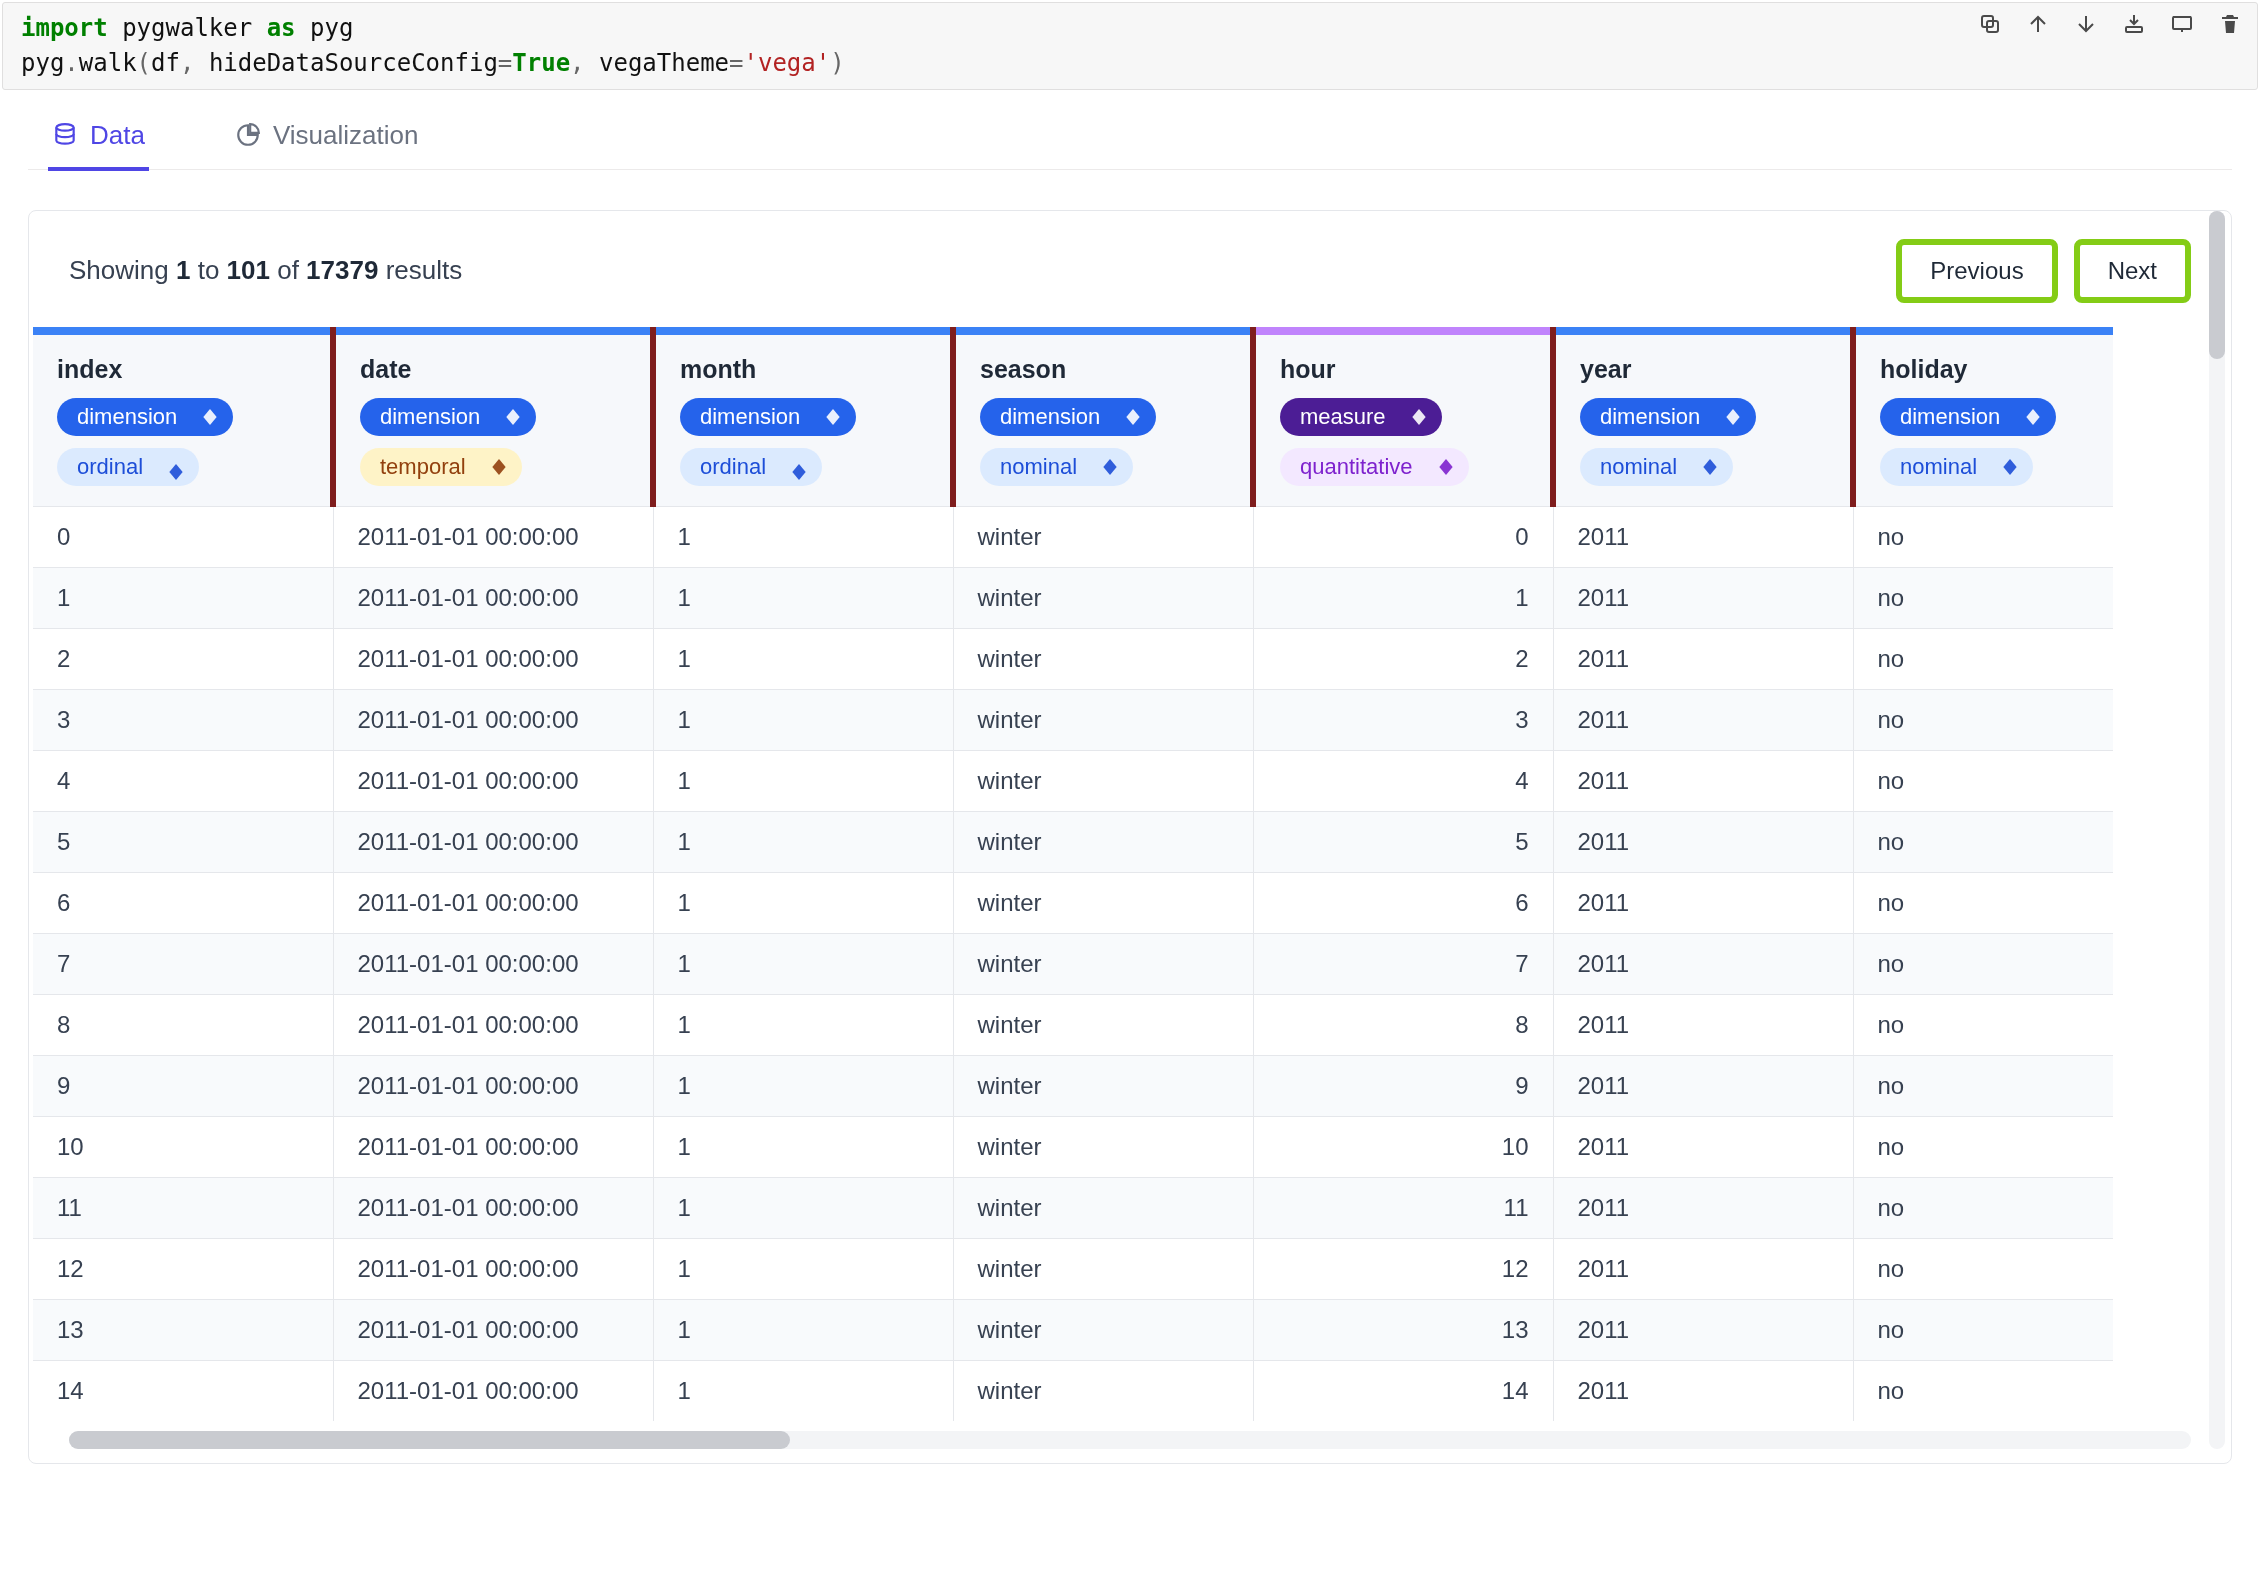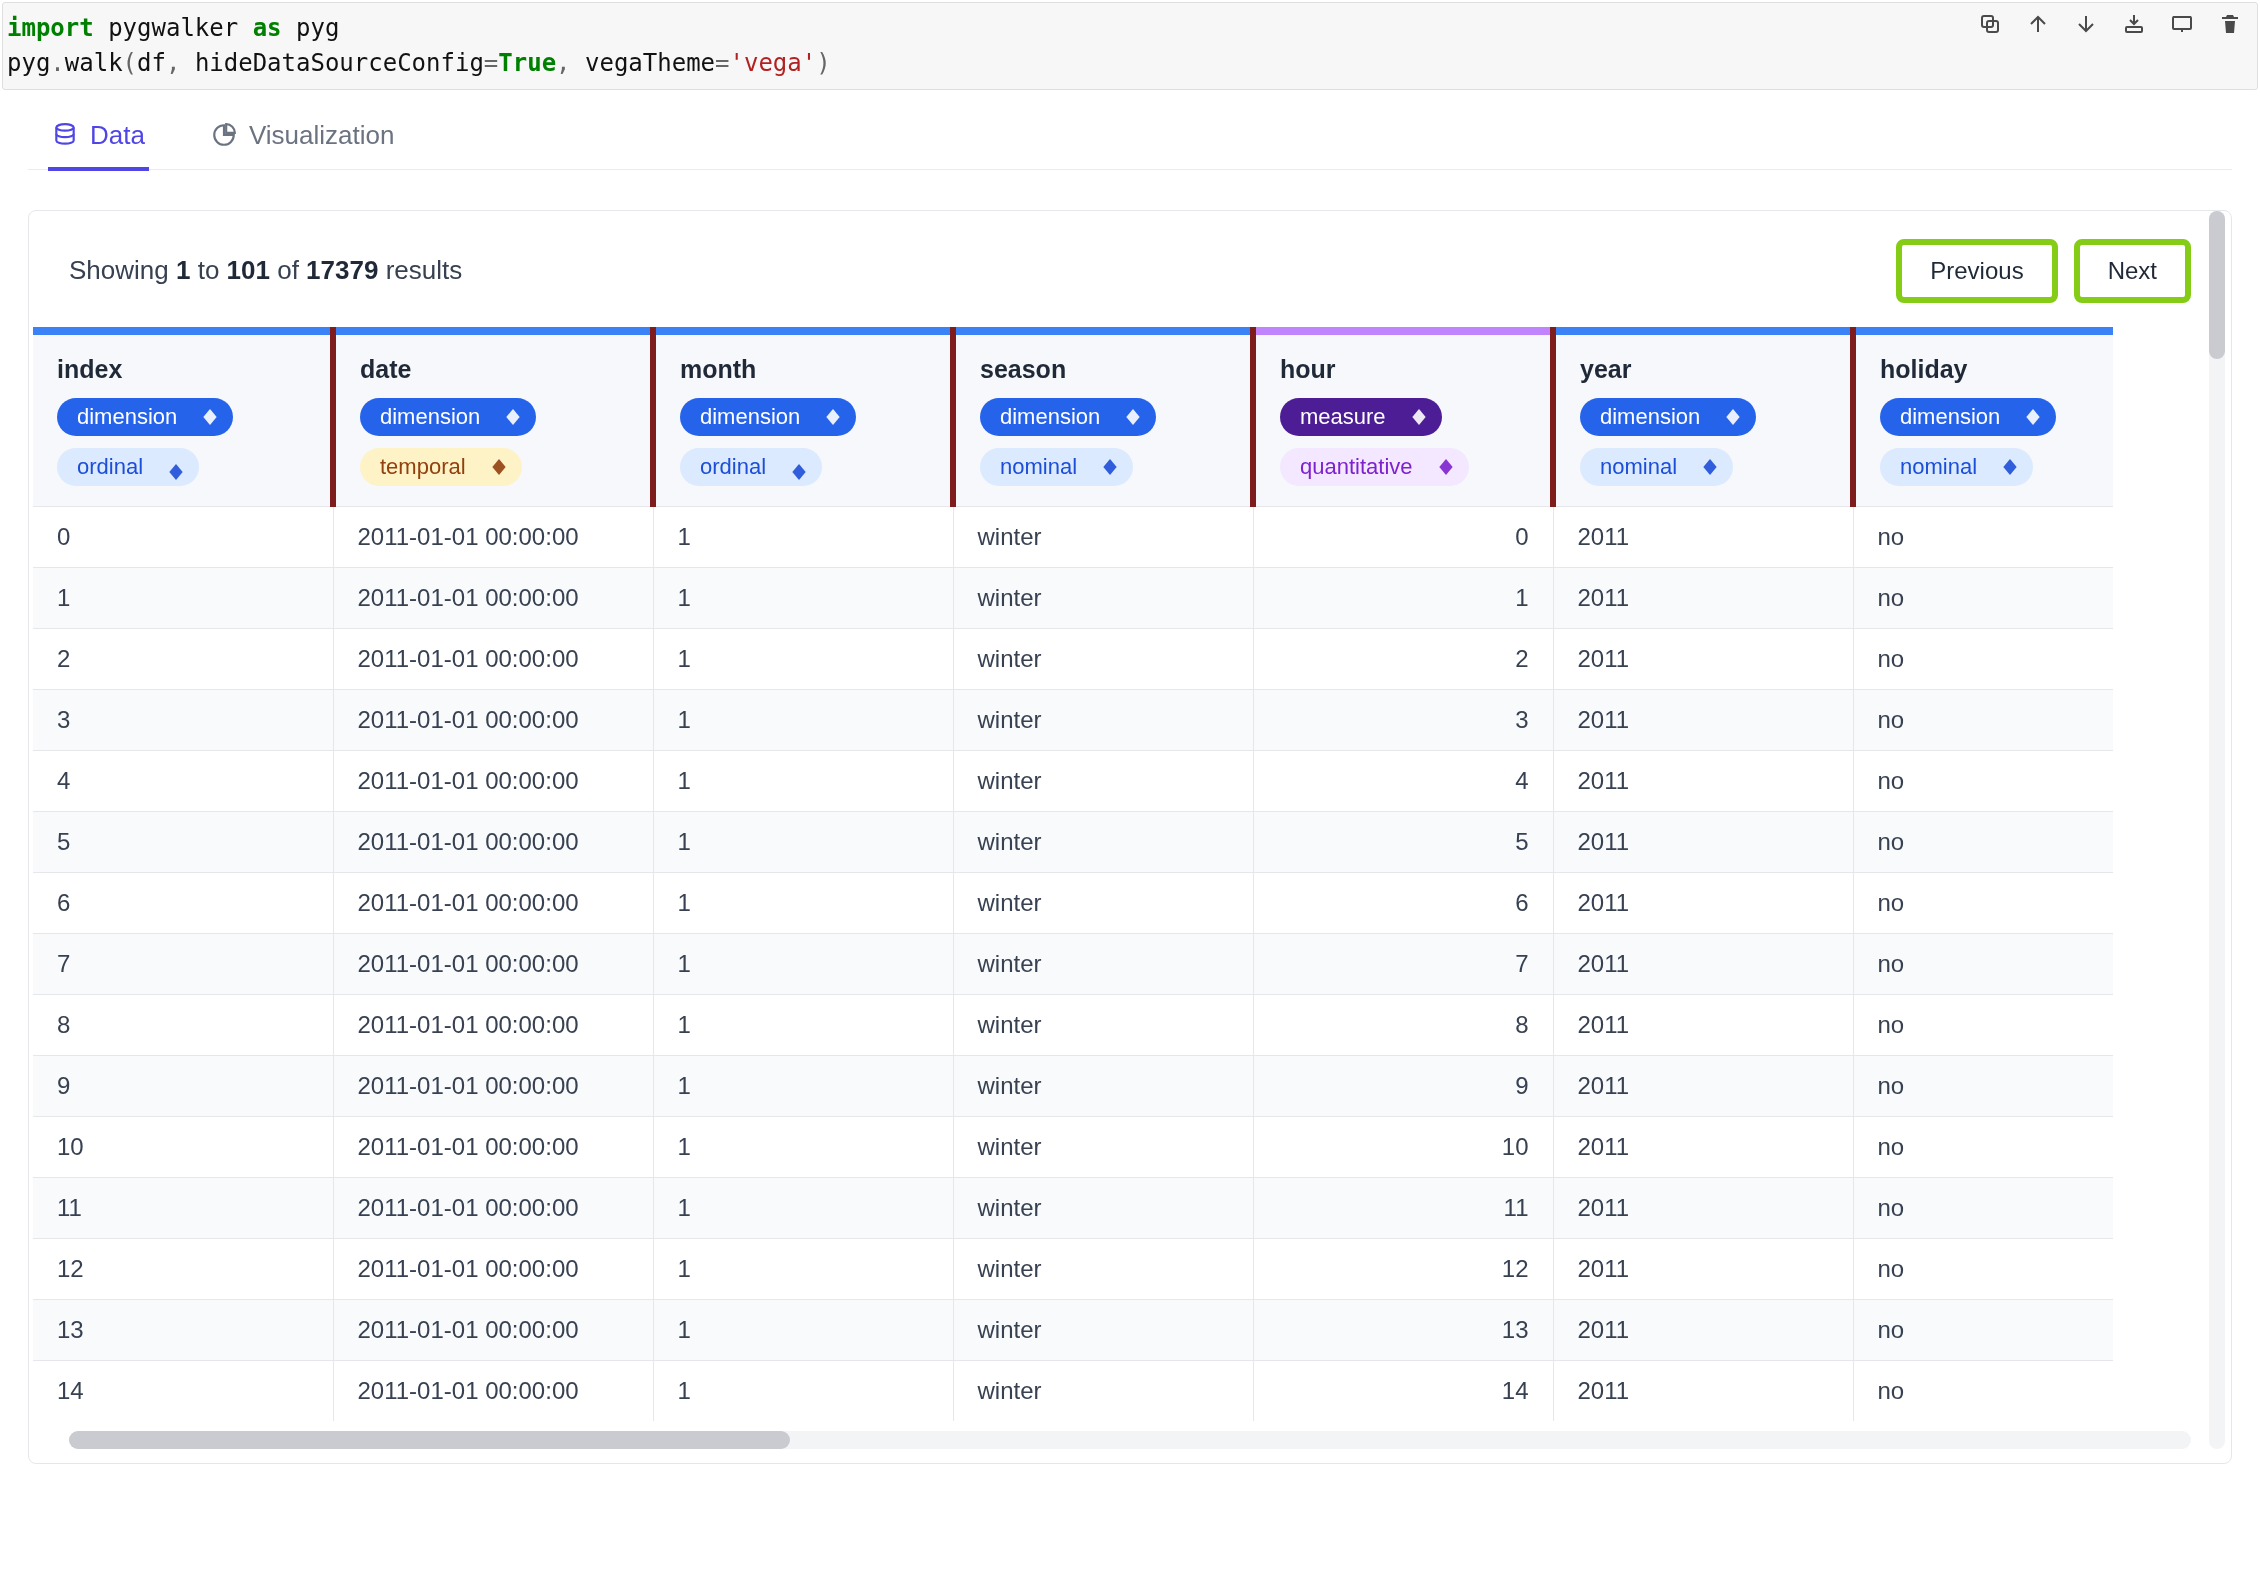--- a/index.html
+++ b/index.html
@@ -9,21 +9,21 @@
     font-family: -apple-system, BlinkMacSystemFont, "Segoe UI", Helvetica, Arial, sans-serif;
     font-size: 14px;
     color: #1f2937;
     background: #fff;
     width: 2260px;
   }
   .code-cell {
     border: 1px solid #e0dfdf;
     background: #f7f7f7;
     border-radius: 3px;
-    padding: 8px 4px;
+    padding: 8px 18px;
     font-family: "Menlo","Consolas","DejaVu Sans Mono",monospace;
     font-size: 24px;
     line-height: 1.45;
     position: relative;
     margin: 2px 2px 0 2px;
   }
   .code-cell .tok-kw { color: #008000; font-weight: bold; }
   .code-cell .tok-id { color: #111; }
   .code-cell .tok-dot { color: #666; }
   .code-cell .tok-fn { color: #111; }
@@ -46,21 +46,21 @@
     align-items: center;
     justify-content: center;
     cursor: pointer;
     color: #4a4a4a;
   }
   .output-area {
     padding: 14px 28px 28px 28px;
   }
   .tabs {
     display: flex;
-    gap: 58px;
+    gap: 82px;
     border-bottom: 1px solid #eceaea;
     padding: 0 20px;
   }
   .tab {
     display: flex;
     align-items: center;
     gap: 12px;
     padding: 16px 4px;
     font-size: 26px;
     color: #6b7280;

